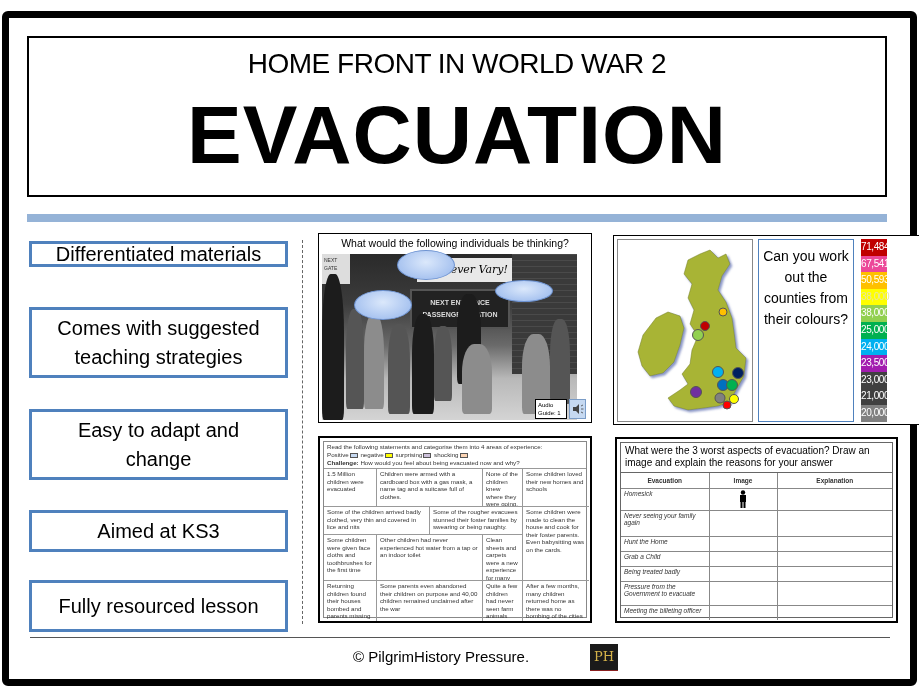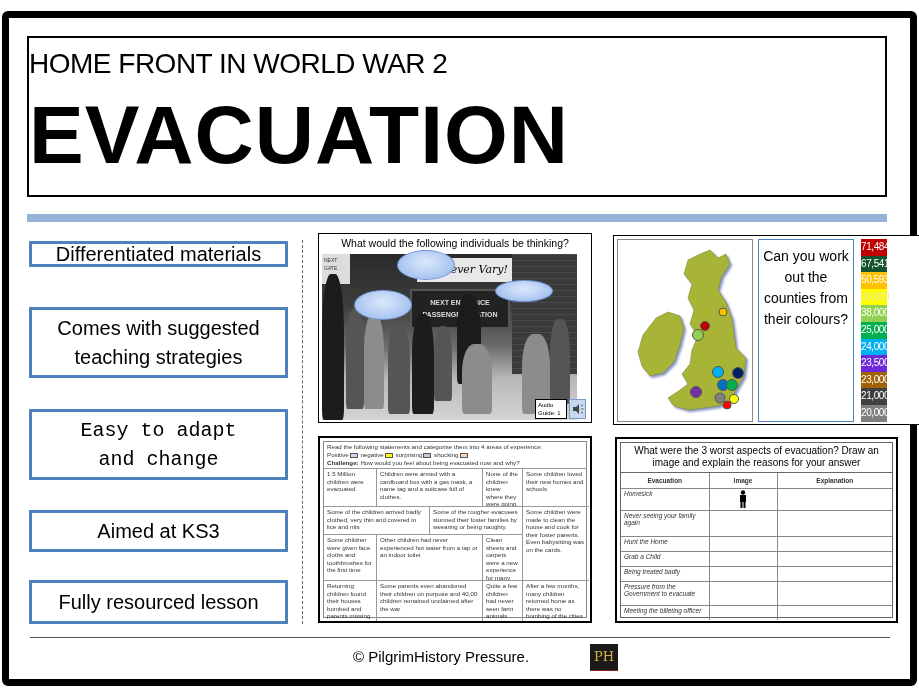--- a/index.html
+++ b/index.html
@@ -1,21 +1,21 @@
 <!DOCTYPE html>
 <html><head>
 <meta charset="utf-8">
 <style>
   * { box-sizing: border-box; margin: 0; padding: 0; }
   html, body { width: 919px; height: 689px; background: #fff; overflow: hidden; }
   body { position: relative; font-family: "Liberation Sans", sans-serif; color: #000; }
 
   .frame { position: absolute; left: 2px; top: 11px; width: 915px; height: 675px; border: 7px solid #000; border-radius: 6px; background: #fff; }
 
-  .title-box { position: absolute; left: 27px; top: 36px; width: 860px; height: 161px; border: 2px solid #000; background: #fff; text-align: left; }
+  .title-box { position: absolute; left: 27px; top: 36px; width: 860px; height: 161px; border: 2px solid #000; background: #fff; text-align: center; }
   .subtitle { position: absolute; left: 0; right: 0; top: 10px; font-size: 28px; letter-spacing: -0.5px; }
   .main-title { position: absolute; left: 0; right: 0; top: 50px; font-size: 82px; font-weight: bold; letter-spacing: 1px; }
 
   .blue-bar { position: absolute; left: 27px; top: 214px; width: 860px; height: 8px; background: #95b3d7; }
 
   .feature { position: absolute; left: 29px; width: 259px; border: 3px solid #4f81bd; background: #fff; display: flex; align-items: center; justify-content: center; text-align: center; font-size: 20px; line-height: 29px; }
 
   .dashed-divider { position: absolute; left: 302px; top: 240px; width: 0; height: 384px; border-left: 1px dashed #666; }
 
   .thumb { position: absolute; border: 1px solid #000; background: #fff; overflow: hidden; }
@@ -48,21 +48,21 @@
   .t3 { left: 318px; top: 436px; width: 274px; height: 187px; border: 2px solid #000; }
   .t3 .inner { position: absolute; left: 3px; top: 3px; right: 3px; bottom: 3px; border: 1px solid #888; }
   .instr { font-size: 6.2px; line-height: 8px; padding: 1px 3px; color: #333; border-bottom: 1px solid #999; height: 27px; }
   .chip { display: inline-block; width: 8px; height: 5px; border: 1px solid #555; vertical-align: middle; margin: 0 1px; }
   .sgrid { display: grid; font-size: 6.2px; line-height: 7.6px; color: #333; }
   .sgrid div { border-right: 1px solid #999; border-bottom: 1px solid #999; padding: 1px 3px; overflow: hidden; }
 
   
   .t4 { left: 615px; top: 437px; width: 283px; height: 186px; border: 2px solid #000; }
   .t4 .inner { position: absolute; left: 3px; top: 3px; right: 3px; bottom: 3px; border: 1px solid #666; }
-  .ws-head { font-size: 10px; text-align: center; line-height: 12px; padding: 2px 4px; border-bottom: 1px solid #666; height: 30px; }
+  .ws-head { font-size: 10px; line-height: 12px; padding: 2px 4px; border-bottom: 1px solid #666; height: 30px; }
   .ws-table { width: 100%; border-collapse: collapse; font-size: 6.5px; color: #333; }
   .ws-table th { font-weight: bold; height: 15px; border-right: 1px solid #888; border-bottom: 1px solid #888; }
   .ws-table td { border-right: 1px solid #888; border-bottom: 1px solid #888; font-style: italic; padding: 1px 3px; vertical-align: top; }
 
   .footer-line { position: absolute; left: 30px; top: 637px; width: 860px; height: 1px; background: #555; }
   .footer-text { position: absolute; left: 353px; top: 648px; font-size: 15px; }
   .ph-logo { position: absolute; left: 590px; top: 644px; width: 28px; height: 27px; background: #1a1a1a; color: #d4b24a; font-family: "DejaVu Serif", serif; font-size: 13px; text-align: center; line-height: 25px; border-bottom: 1px solid #8a2020; }
 </style>
 </head>
 <body>
@@ -76,26 +76,26 @@
 
 <div class="blue-bar"></div>
 
 <div class="feature" style="top:241px;height:26px;">
     <span>Differentiated materials</span>
   </div>
 <div class="feature" style="top:307px;height:71px;">
     <span style="padding:0 14px;">Comes with suggested teaching strategies</span>
   </div>
 <div class="feature" style="top:409px;height:71px;">
-    <span style="padding:0 38px;font-family:Liberation Mono, monospace;">Easy to adapt and change</span>
+    <span style="padding:0 38px;">Easy to adapt and change</span>
   </div>
 <div class="feature" style="top:510px;height:42px;">
     <span>Aimed at KS3</span>
   </div>
-<div class="feature" style="top:580px;height:44px;">
+<div class="feature" style="top:580px;height:52px;">
     <span>Fully resourced lesson</span>
   </div>
 
 <div class="dashed-divider"></div>
 
 <div class="thumb t1">
   <div class="q">What would the following individuals be thinking?</div>
   <div class="photo">
     <div class="brick"></div>
     <div class="gate">NEXT GATE</div>
@@ -152,28 +152,28 @@
         <circle cx="78" cy="152" r="5.5" fill="#7030a0"></circle>
         <circle cx="102" cy="158" r="5" fill="#808080"></circle>
         <circle cx="116" cy="159" r="4.5" fill="#ffff00"></circle>
         <circle cx="109" cy="165" r="4" fill="#ff0000"></circle>
       </g>
     </svg>
   </div>
   <div class="q2">Can you work out the counties from their colours?</div>
   <div class="legend">
     <div style="background:#c00000">71,484</div>
-    <div style="background:#14532d">67,541</div>
+    <div style="background:#ec4899">67,541</div>
     <div style="background:#ffc000">50,593</div>
     <div style="background:#ffff00;color:#e8e8a0">38,000</div>
     <div style="background:#92d050">38,000</div>
     <div style="background:#00b050">25,000</div>
     <div style="background:#00b0f0">24,000</div>
-    <div style="background:#6d28d9">23,500</div>
-    <div style="background:#a16207">23,000</div>
+    <div style="background:#a21caf">23,500</div>
+    <div style="background:#404040">23,000</div>
     <div style="background:#404040">21,000</div>
     <div style="background:#808080">20,000</div>
   </div>
 </div>
 
 <div class="thumb t3">
   <div class="inner">
     <div class="instr">
       <div>Read the following statements and categorise them into 4 areas of experience:</div>
       <div>

